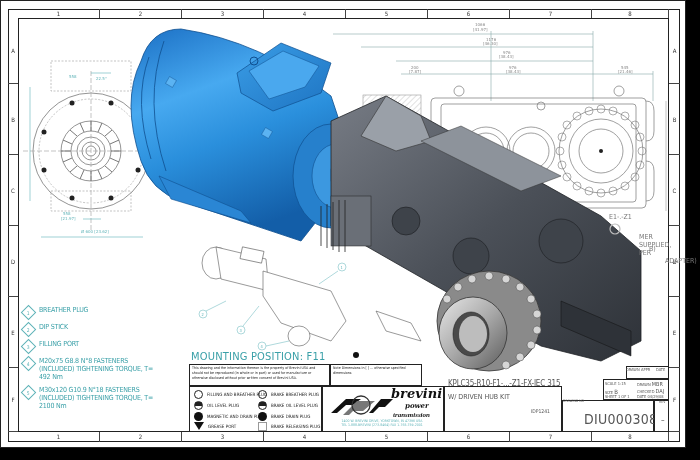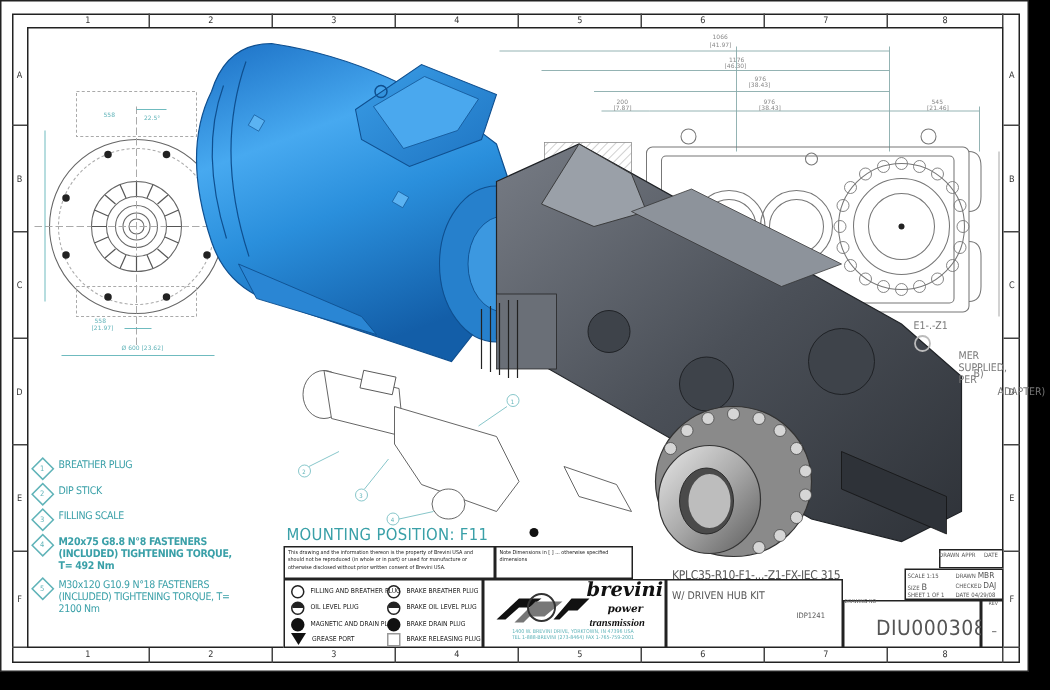--- a/index.html
+++ b/index.html
@@ -316,27 +316,27 @@
     <div class="note">
       <div class="diamond">
           <span>2</span>
         </div>
       <div class="note-text">DIP STICK</div>
     </div>
     <div class="note">
       <div class="diamond">
           <span>3</span>
         </div>
-      <div class="note-text">FILLING SCALE</div>
+      <div class="note-text">FILLING PORT</div>
     </div>
     <div class="note">
       <div class="diamond">
           <span>4</span>
         </div>
-      <div class="note-text" style="width:125px;font-weight:bold;">M20x75 G8.8 N°8 FASTENERS (INCLUDED) TIGHTENING TORQUE, T= 492 Nm</div>
+      <div class="note-text" style="width:125px;">M20x75 G8.8 N°8 FASTENERS (INCLUDED) TIGHTENING TORQUE, T= 492 Nm</div>
     </div>
     <div class="note">
       <div class="diamond">
           <span>5</span>
         </div>
       <div class="note-text" style="width:125px;">M30x120 G10.9 N°18 FASTENERS (INCLUDED) TIGHTENING TORQUE, T= 2100 Nm</div>
     </div>
   </div>
 
   <div class="mount-title">MOUNTING POSITION: F11</div>

